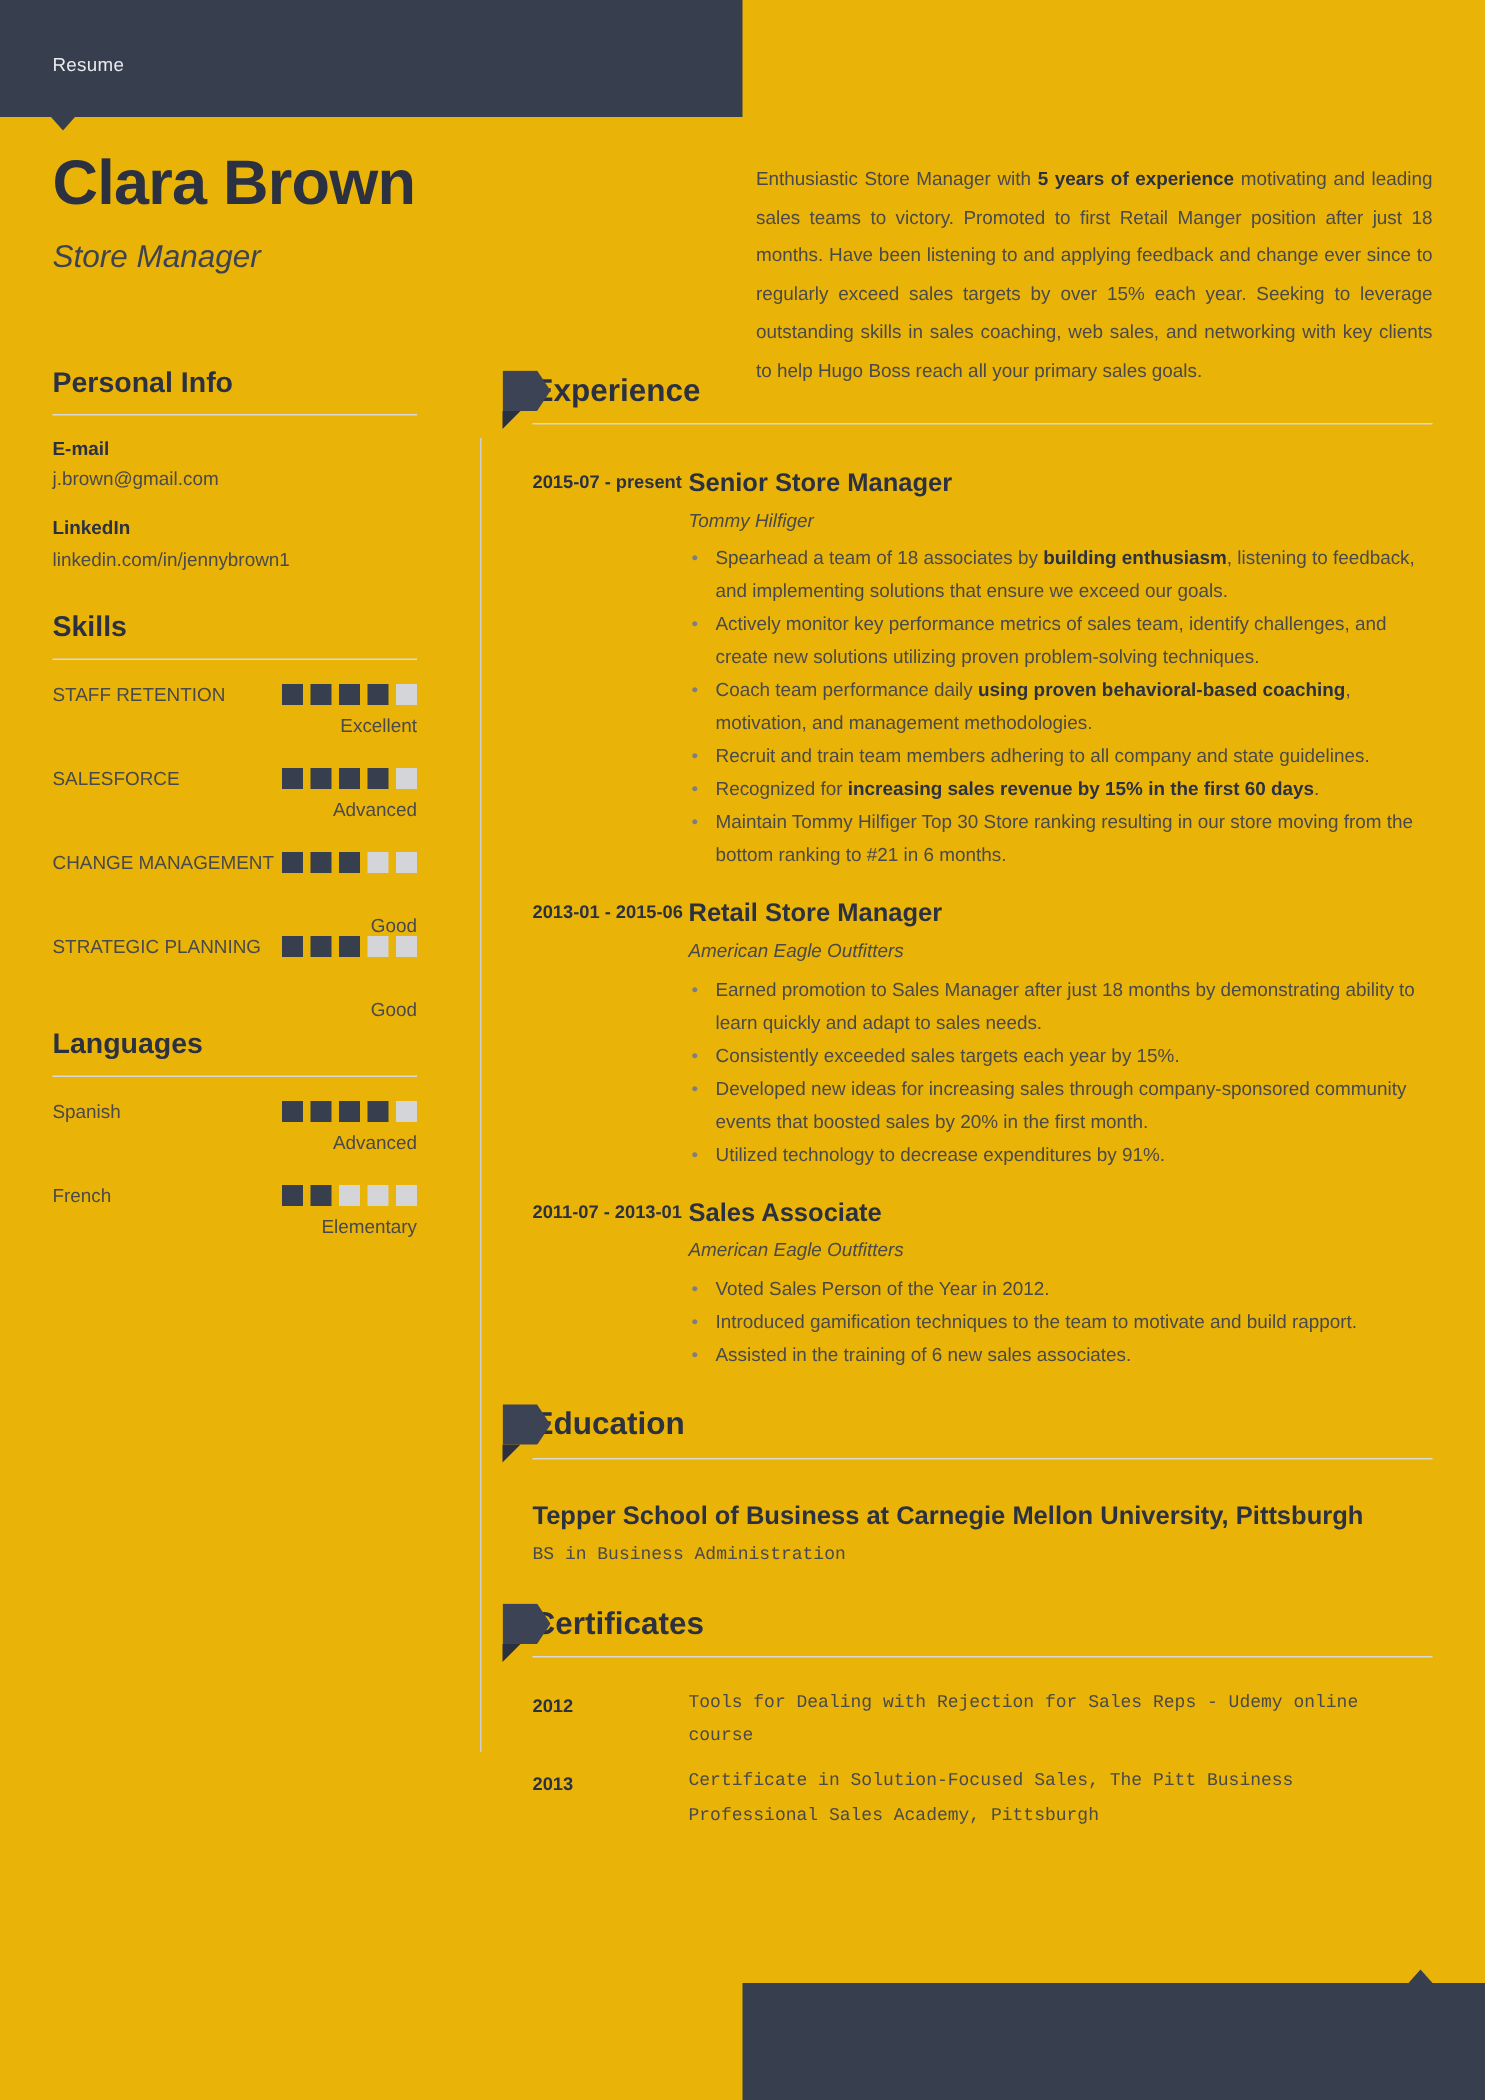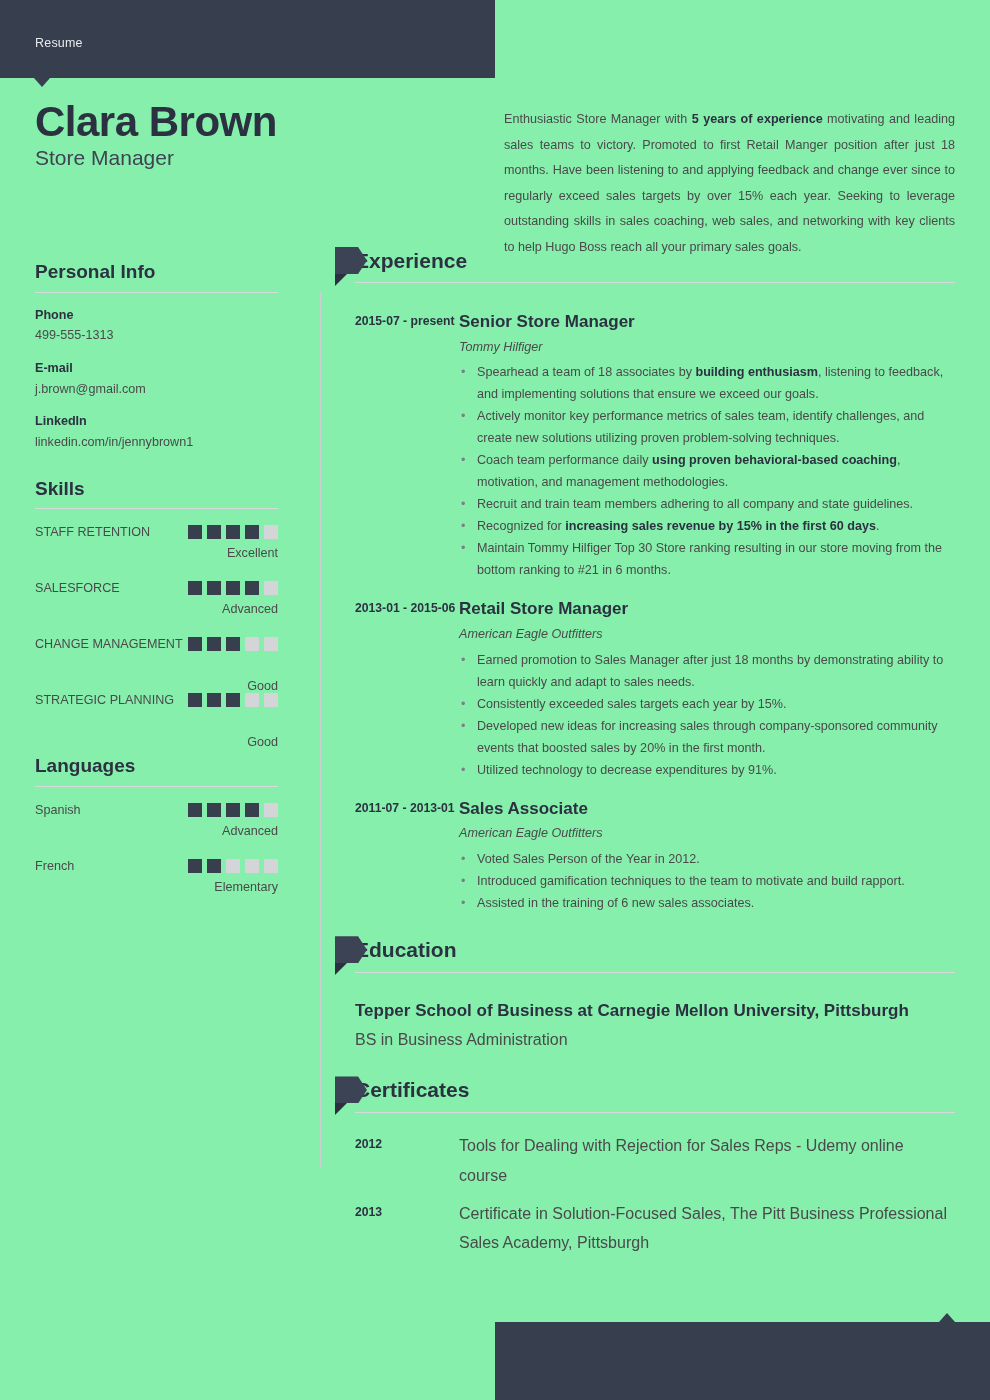--- a/index.html
+++ b/index.html
@@ -11,21 +11,21 @@
     font-family: "Liberation Sans", sans-serif;
     color: #3a3a3a;
     -webkit-font-smoothing: antialiased;
   }
 
   .page {
     position: relative;
     width: 990px;
     height: 1400px;
     overflow: hidden;
-    background: #86efac;
+    background: #eab308;
   }
 
   
   .top-bar {
     position: absolute;
     left: 0; top: 0;
     width: 495px; height: 78px;
     background: #373e4e;
   }
   .top-bar-label {
@@ -68,42 +68,43 @@
     width: 440px;
   }
   .name {
     font-size: 42px;
     font-weight: bold;
     color: #2b3140;
     line-height: 1.12;
     letter-spacing: -0.5px;
   }
   .job-title {
-    margin-top: 0;
+    margin-top: 14px;
     font-size: 21px;
+    font-style: italic;
     color: #3d4352;
     line-height: 1.2;
   }
 
   
   .summary {
     position: absolute;
     left: 504px; top: 107px;
     width: 451px;
     font-size: 12.6px;
     line-height: 25.5px;
     color: #4a4a4a;
     text-align: justify;
   }
   .summary b { color: #2b3140; font-weight: bold; }
 
   
   .sidebar {
     position: absolute;
-    left: 35px; top: 260px;
+    left: 35px; top: 244px;
     width: 243px;
   }
   .side-section { margin-bottom: 24px; }
   .side-heading {
     font-size: 19px;
     font-weight: bold;
     color: #2b3140;
     line-height: 1.25;
     padding-bottom: 8px;
   }
@@ -240,23 +241,24 @@
     color: #2b3140;
     line-height: 1.62;
   }
   .entry-org {
     font-size: 12.6px;
     font-style: italic;
     color: #4a4a4a;
     line-height: 1.9;
   }
   .entry-plain {
-    font-size: 16px;
+    font-size: 12px;
     color: #4a4a4a;
     line-height: 1.85;
+    font-family: Liberation Mono, monospace;
   }
   .entry-list {
     list-style: none;
     margin-top: 2px;
   }
   .entry-list li {
     position: relative;
     padding-left: 18px;
     font-size: 12.6px;
     color: #4a4a4a;
@@ -294,24 +296,20 @@
   <div class="summary">
     <span>Enthusiastic Store Manager with </span><b>5 years of experience</b><span> motivating and leading sales teams to victory. Promoted to first Retail Manger position after just 18 months. Have been listening to and applying feedback and change ever since to regularly exceed sales targets by over 15% each year. Seeking to leverage outstanding skills in sales coaching, web sales, and networking with key clients to help Hugo Boss reach all your primary sales goals.</span>
   </div>
 
   <div class="sidebar">
 
     <div class="side-section">
       <div class="side-heading">Personal Info</div>
       <div class="side-rule"></div>
       <div id="personal-info-list">
-    <div class="info-item">
-      <div class="info-label">Phone</div>
-      <div class="info-value">499-555-1313</div>
-    </div>
     <div class="info-item">
       <div class="info-label">E-mail</div>
       <div class="info-value">j.brown@gmail.com</div>
     </div>
     <div class="info-item">
       <div class="info-label">LinkedIn</div>
       <div class="info-value">linkedin.com/in/jennybrown1</div>
     </div>
         </div>
     </div>

